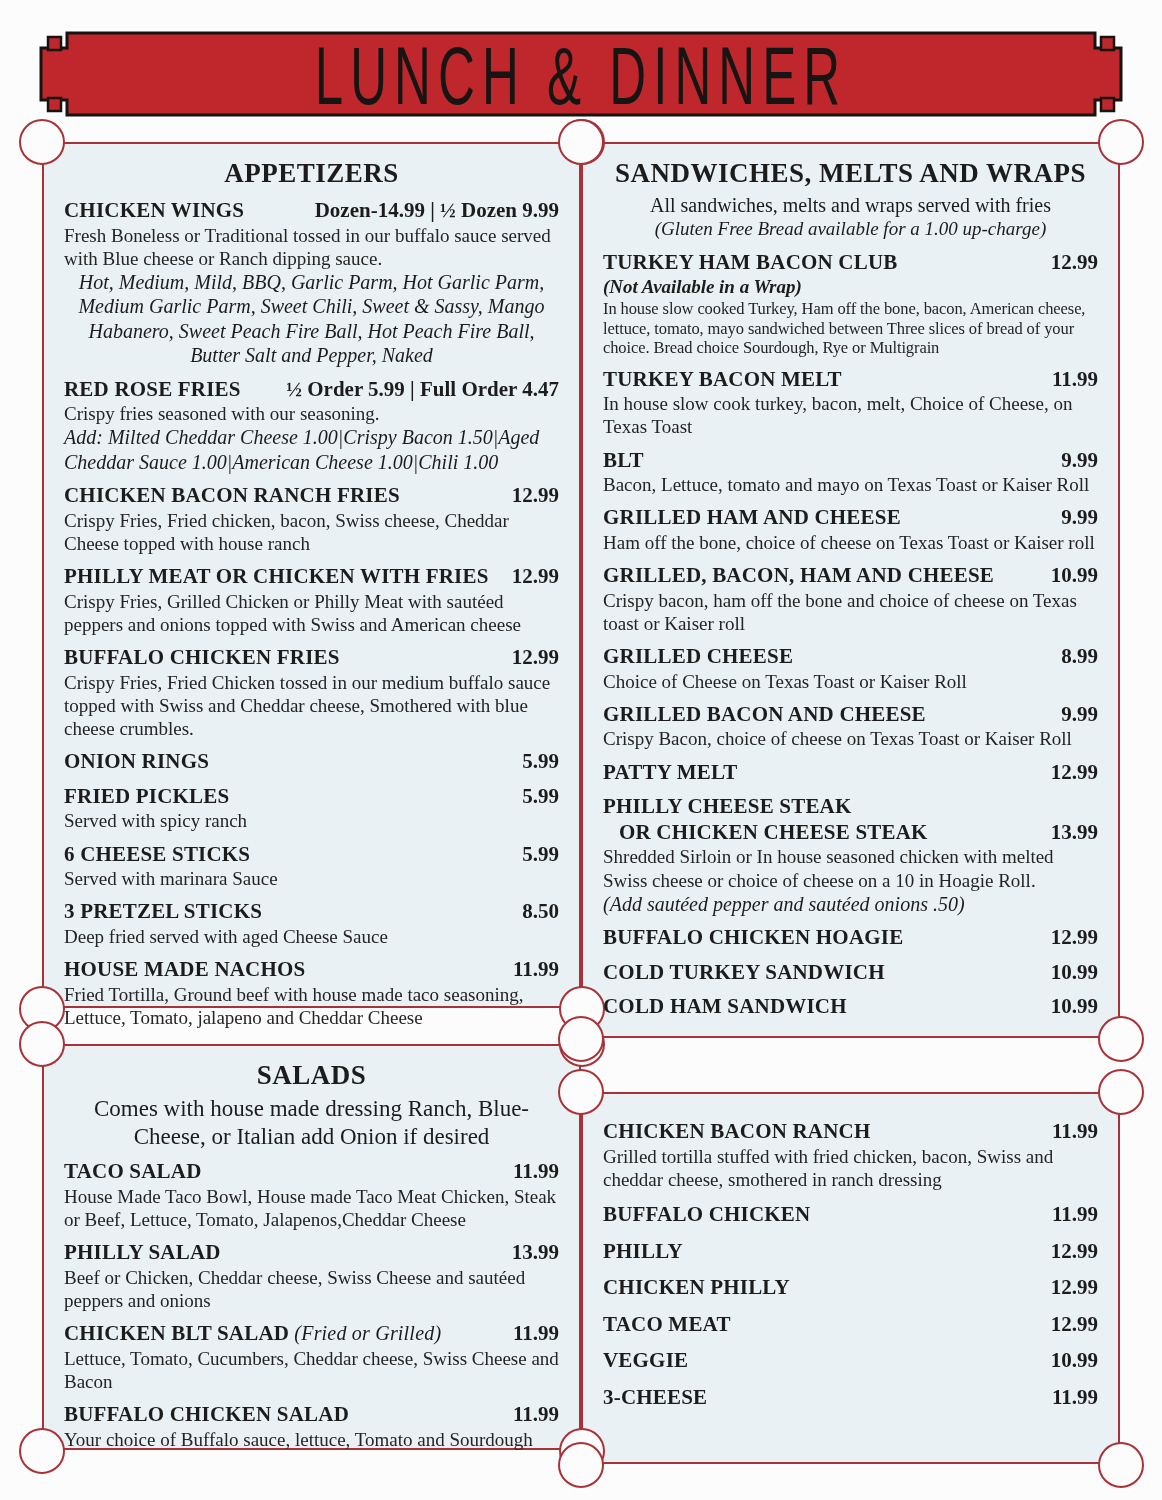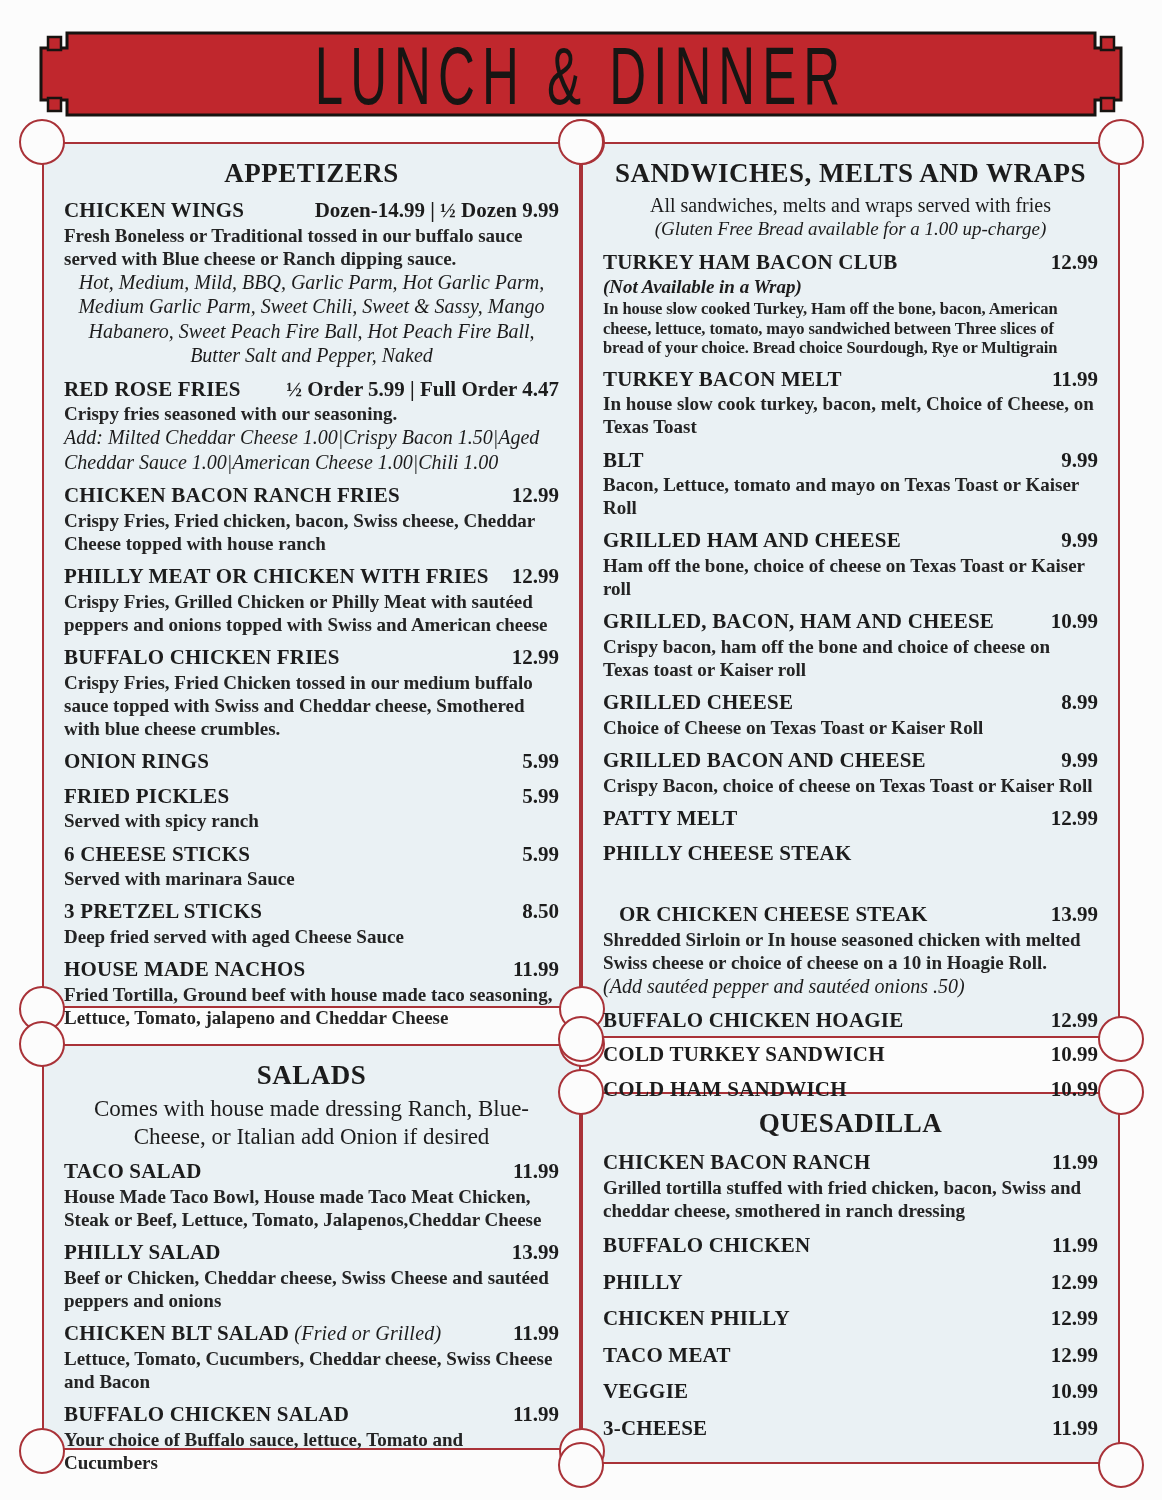--- a/index.html
+++ b/index.html
@@ -50,23 +50,23 @@
   
   .sec-title{font-size:27px;font-weight:bold;text-align:center;line-height:1.15;margin-bottom:4px;letter-spacing:0.5px;}
   .sec-sub{font-size:20px;text-align:center;line-height:1.2;}
   .sec-sub-italic{font-size:19px;font-style:italic;text-align:center;line-height:1.25;margin-bottom:2px;}
   .sec-intro{font-size:23px;text-align:center;line-height:1.2;margin-bottom:2px;}
   .item{margin-top:9px;}
   .sec-quesadilla .item{margin-top:11px;}
   .item-head{display:flex;justify-content:space-between;align-items:baseline;}
   .item-name{font-size:21px;font-weight:bold;line-height:1.22;letter-spacing:0.2px;}
   .item-name .suffix{font-weight:normal;font-style:italic;font-size:20px;}
-  .item-name.indent{padding-left:16px;margin-top:36px;}
+  .item-name.indent{padding-left:16px;}
   .item-price{font-size:21px;font-weight:bold;white-space:nowrap;padding-left:8px;}
-  .desc{font-size:19px;line-height:1.22;color:#242424;font-weight:bold;}
+  .desc{font-size:19px;line-height:1.22;color:#242424;}
   .desc.small{font-size:16.5px;line-height:1.18;letter-spacing:-0.1px;}
   .ital{font-size:20px;font-style:italic;line-height:1.22;}
   .ital.center{text-align:center;}
   .note{font-size:19px;font-weight:bold;font-style:italic;line-height:1.25;}
 </style>
 </head>
 <body>
 
 <div class="page">
 
@@ -190,21 +190,21 @@
                 <span class="item-name">CHICKEN BLT SALAD<span class="suffix"> (Fried or Grilled)</span></span>
                 <span class="item-price">11.99</span>
               </div>
               <div class="desc">Lettuce, Tomato, Cucumbers, Cheddar cheese, Swiss Cheese and Bacon</div>
             </div>
             <div class="item">
               <div class="item-head">
                 <span class="item-name">BUFFALO CHICKEN SALAD</span>
                 <span class="item-price">11.99</span>
               </div>
-              <div class="desc">Your choice of Buffalo sauce, lettuce, Tomato and Cucumbers</div>
+              <div class="desc">Your choice of Buffalo sauce, lettuce, Tomato and Sourdough</div>
             </div>
           </div>
         </section>
     </div>
     <div class="col">
       <section class="menu-box sec-sandwiches">
           <div class="corner tl"></div>
           <div class="corner tr"></div>
           <div class="corner bl"></div>
           <div class="corner br"></div>
@@ -298,21 +298,20 @@
               </div>
             </div>
           </div>
         </section>
       <section class="menu-box sec-quesadilla">
           <div class="corner tl"></div>
           <div class="corner tr"></div>
           <div class="corner bl"></div>
           <div class="corner br"></div>
           <div class="inner">
-            <div class="sec-title">QUESADILLA</div>
             <div class="item">
               <div class="item-head">
                 <span class="item-name">CHICKEN BACON RANCH</span>
                 <span class="item-price">11.99</span>
               </div>
               <div class="desc">Grilled tortilla stuffed with fried chicken, bacon, Swiss and cheddar cheese, smothered in ranch dressing</div>
             </div>
             <div class="item">
               <div class="item-head">
                 <span class="item-name">BUFFALO CHICKEN</span>

